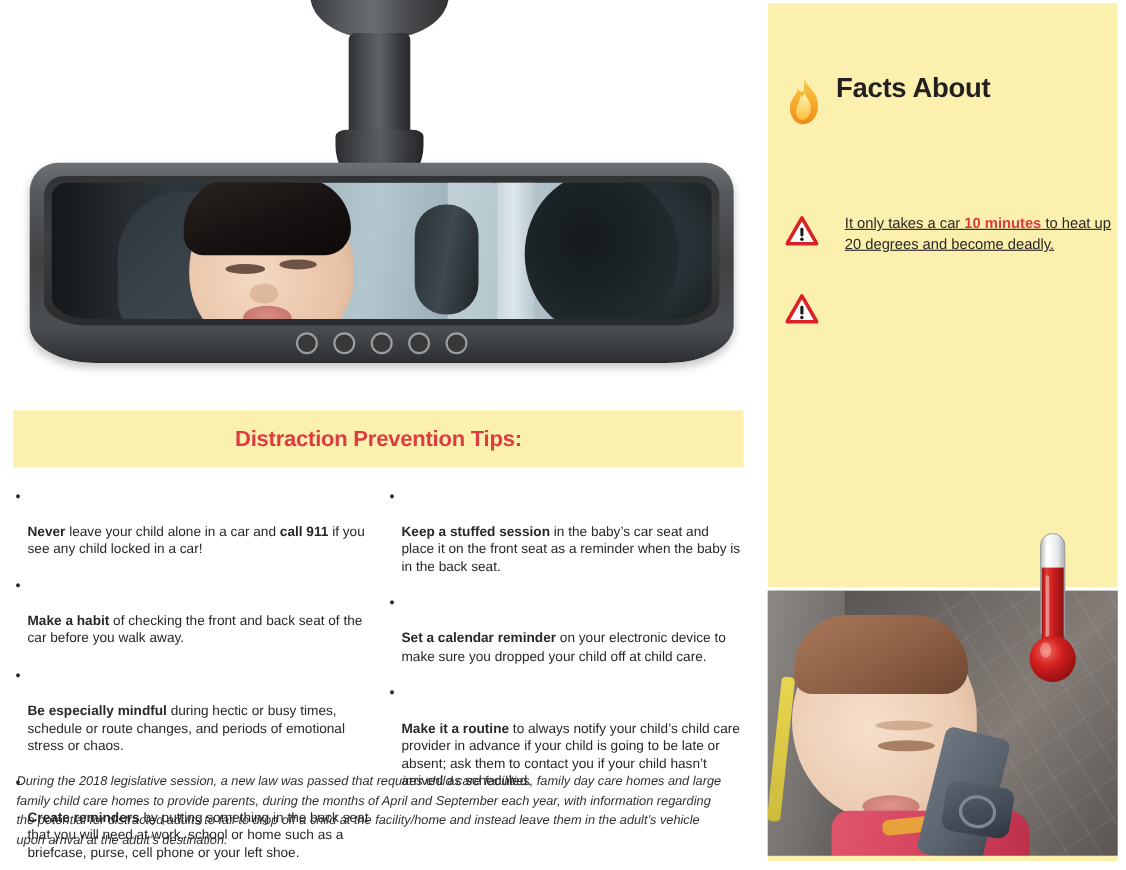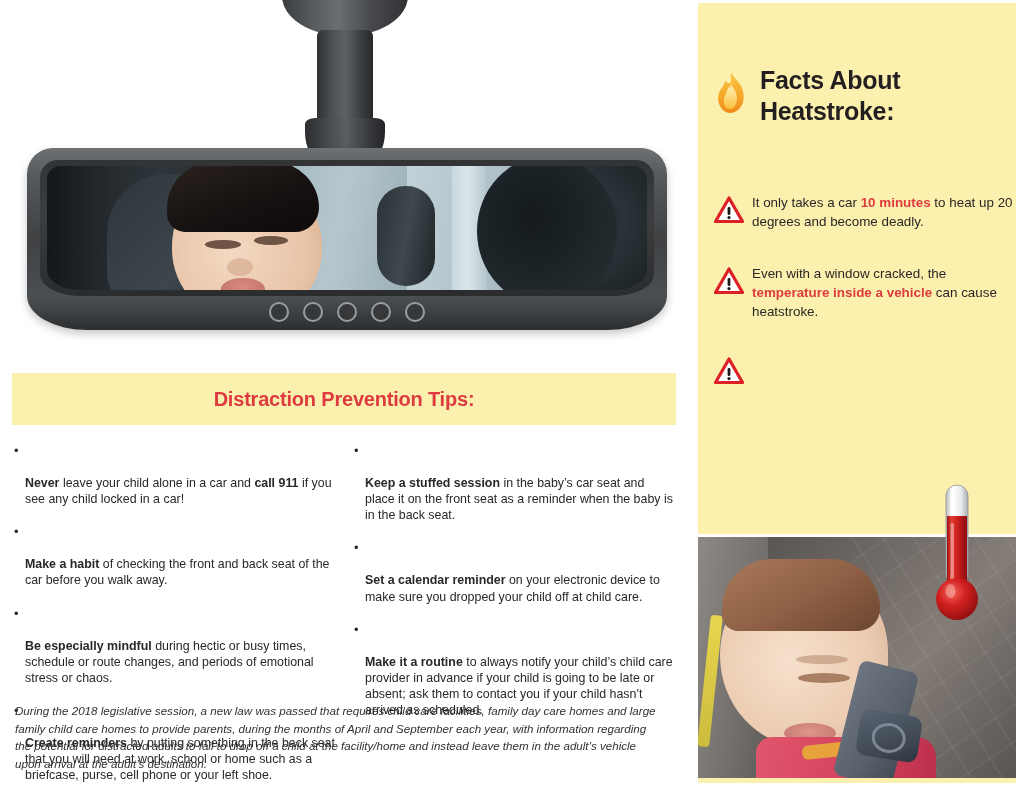--- a/index.html
+++ b/index.html
@@ -237,22 +237,23 @@
     color: #231f20;
     letter-spacing: -0.3px;
   }
   #facts-list {
     position: absolute;
     left: 16px; top: 190px;
     width: 300px;
   }
   .fact-item {
     display: flex;
-    gap: 8px;
+    gap: 24px;
     margin-bottom: 33px;
+    text-decoration: underline;
   }
   .warning-icon { width: 30px; height: 28px; flex: 0 0 30px; margin-top: 3px; }
   .fact-text {
     flex: 1;
     font-size: 13.4px;
     line-height: 1.42;
     color: #2a2726;
   }
   .fact-text b { color: #dd3b3f; font-weight: bold; }
 
@@ -454,43 +455,34 @@
             <stop offset="0%" stop-color="#fbbf3c"></stop>
             <stop offset="60%" stop-color="#fde08a"></stop>
             <stop offset="100%" stop-color="#fff0b8"></stop>
           </linearGradient>
         </defs>
         <path d="M17 1 C21 9 26 11 28 17 C31 25 30 34 24 39 C19 43 12 43 8 38 C3 32 3 24 7 18 C9 15 11 13 11 9 C13 13 15 13 17 11 Z" fill="url(#flameOuter)"></path>
         <path d="M17 13 C20 19 23 21 23 27 C23 33 20 38 16 38 C12 38 9 34 10 28 C11 23 14 20 14 15 C15 18 16 18 17 13 Z" fill="url(#flameInner)"></path>
       </svg>
       <div id="facts-title">
         <div>Facts About</div>
-        <div>Heatstroke:</div>
       </div>
     </div>
 
     <div id="facts-list">
 
       <div class="fact-item">
         <svg class="warning-icon" viewBox="0 0 30 28">
           <path d="M15 2 L28.5 25.5 L1.5 25.5 Z" fill="#ffffff" stroke="#dd2026" stroke-width="3.2" stroke-linejoin="round"></path>
           <rect x="13.6" y="11" width="2.8" height="8" rx="1.3" fill="#1a1a1a"></rect>
           <circle cx="15" cy="21.6" r="1.6" fill="#1a1a1a"></circle>
         </svg>
         <div class="fact-text"><span>It only takes a car </span><b>10 minutes</b><span> to heat up 20 degrees and become deadly.</span></div>
       </div>
 
-      <div class="fact-item">
-        <svg class="warning-icon" viewBox="0 0 30 28">
-          <path d="M15 2 L28.5 25.5 L1.5 25.5 Z" fill="#ffffff" stroke="#dd2026" stroke-width="3.2" stroke-linejoin="round"></path>
-          <rect x="13.6" y="11" width="2.8" height="8" rx="1.3" fill="#1a1a1a"></rect>
-          <circle cx="15" cy="21.6" r="1.6" fill="#1a1a1a"></circle>
-        </svg>
-        <div class="fact-text"><span>Even with a window cracked, the </span><b>temperature inside a vehicle</b><span> can cause heatstroke.</span></div>
-      </div>
 
       <div class="fact-item">
         <svg class="warning-icon" viewBox="0 0 30 28">
           <path d="M15 2 L28.5 25.5 L1.5 25.5 Z" fill="#ffffff" stroke="#dd2026" stroke-width="3.2" stroke-linejoin="round"></path>
           <rect x="13.6" y="11" width="2.8" height="8" rx="1.3" fill="#1a1a1a"></rect>
           <circle cx="15" cy="21.6" r="1.6" fill="#1a1a1a"></circle>
         </svg>
       </div>
 
     </div>

